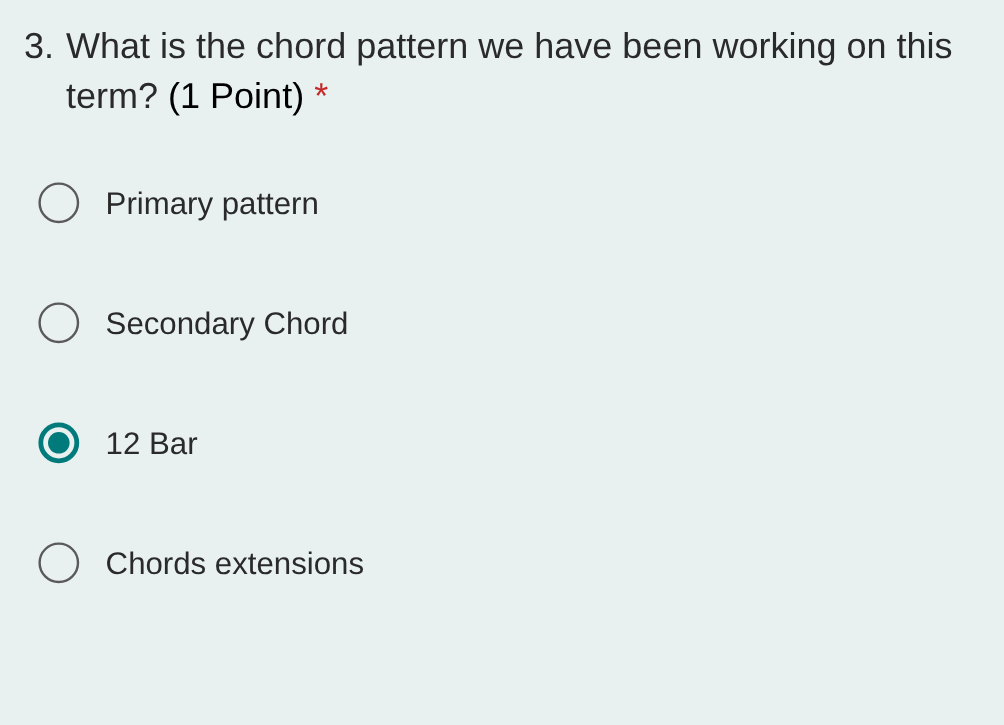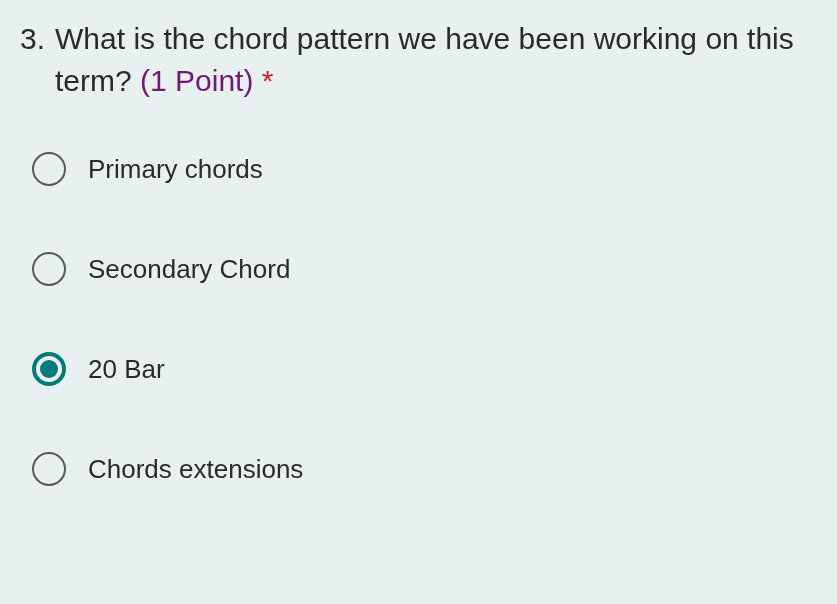--- a/index.html
+++ b/index.html
@@ -24,21 +24,21 @@
       font-size: 30px;
       color: #2a2a2a;
       line-height: 1.4;
     }
     .question-text-wrap {
       font-size: 30px;
       color: #2a2a2a;
       line-height: 1.4;
     }
     .points {
-      color: #701a75;
+      color: #000000;
     }
     .required {
       color: #c62828;
     }
     .options {
       padding-left: 12px;
       display: flex;
       flex-direction: column;
       gap: 66px;
       padding-top: 10px;
@@ -82,27 +82,27 @@
   <div class="question-text-wrap">
     <span>What is the chord pattern we have been working on this term?</span>
     <span class="points">(1 Point)</span>
     <span class="required">*</span>
   </div>
 </div>
 
 <div class="options">
   <div class="option">
     <div class="radio"></div>
-    <span class="option-label">Primary chords</span>
+    <span class="option-label">Primary pattern</span>
   </div>
   <div class="option">
     <div class="radio"></div>
     <span class="option-label">Secondary Chord</span>
   </div>
   <div class="option">
     <div class="radio selected"></div>
-    <span class="option-label">20 Bar</span>
+    <span class="option-label">12 Bar</span>
   </div>
   <div class="option">
     <div class="radio"></div>
     <span class="option-label">Chords extensions</span>
   </div>
 </div>
 
 </body></html>

